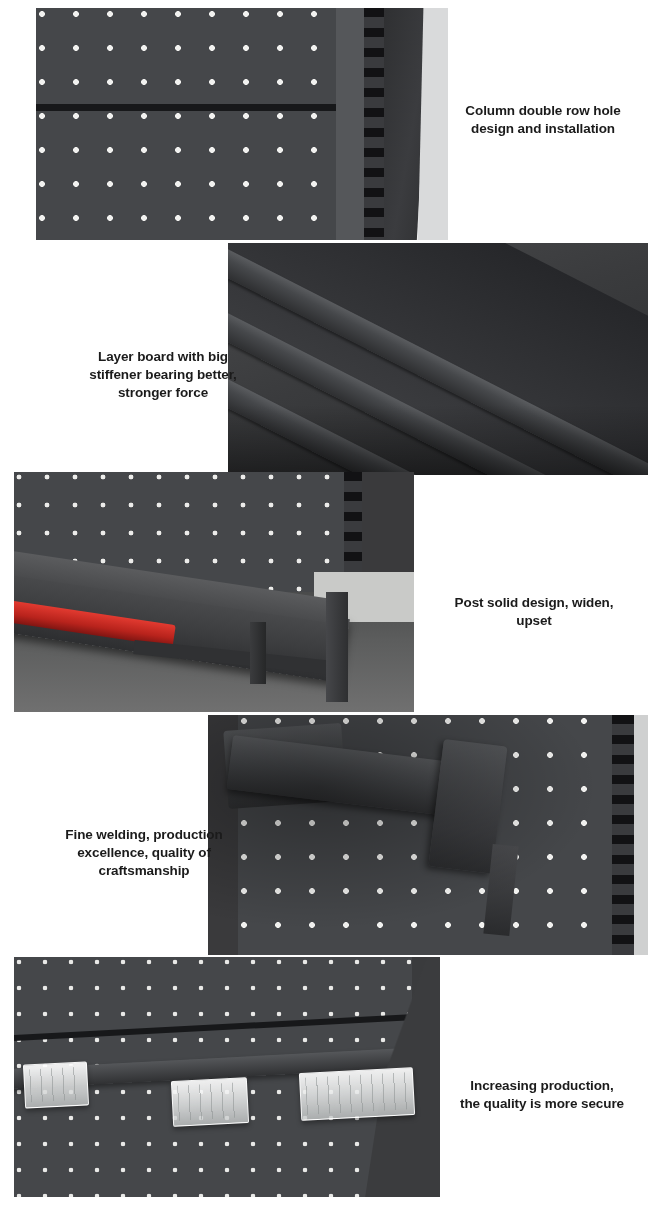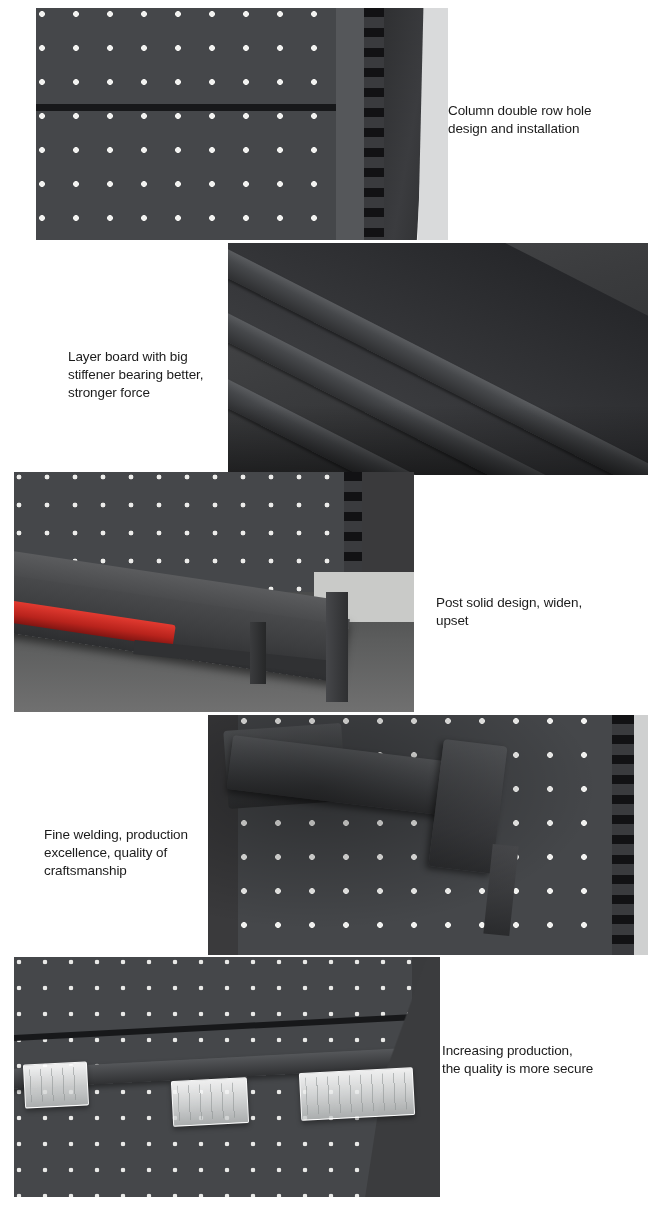--- a/index.html
+++ b/index.html
@@ -24,25 +24,26 @@
 
   .panel {
     position: absolute;
     overflow: hidden;
   }
 
   .caption {
     position: absolute;
     font-family: "Liberation Sans", sans-serif;
     font-size: 13.5px;
-    font-weight: normal;
+    font-weight: bold;
     line-height: 1.32;
     color: #1b1b1b;
     white-space: pre-line;
     letter-spacing: -0.1px;
+    text-align: center;
   }
 
   
   .photo {
     position: absolute;
     inset: 0;
     background: #3a3a3c;
   }
 
   
@@ -313,16 +314,16 @@
 
   <div class="p5-bin" style="left:24px; top:1063px; width:62px; height:42px; transform:rotate(-3deg);">
     <span></span>
   </div>
   <div class="p5-bin" style="left:172px; top:1079px; width:74px; height:44px; transform:rotate(-3deg);">
     <span></span>
   </div>
   <div class="p5-bin" style="left:300px; top:1070px; width:112px; height:46px; transform:rotate(-3deg);">
     <span></span>
   </div>
-  <div class="caption" style="left:442px; top:1042px; width:200px;">Increasing production,
+  <div class="caption" style="left:442px; top:1077px; width:200px;">Increasing production,
 the quality is more secure</div>
 
 </div>
 
 </body></html>

